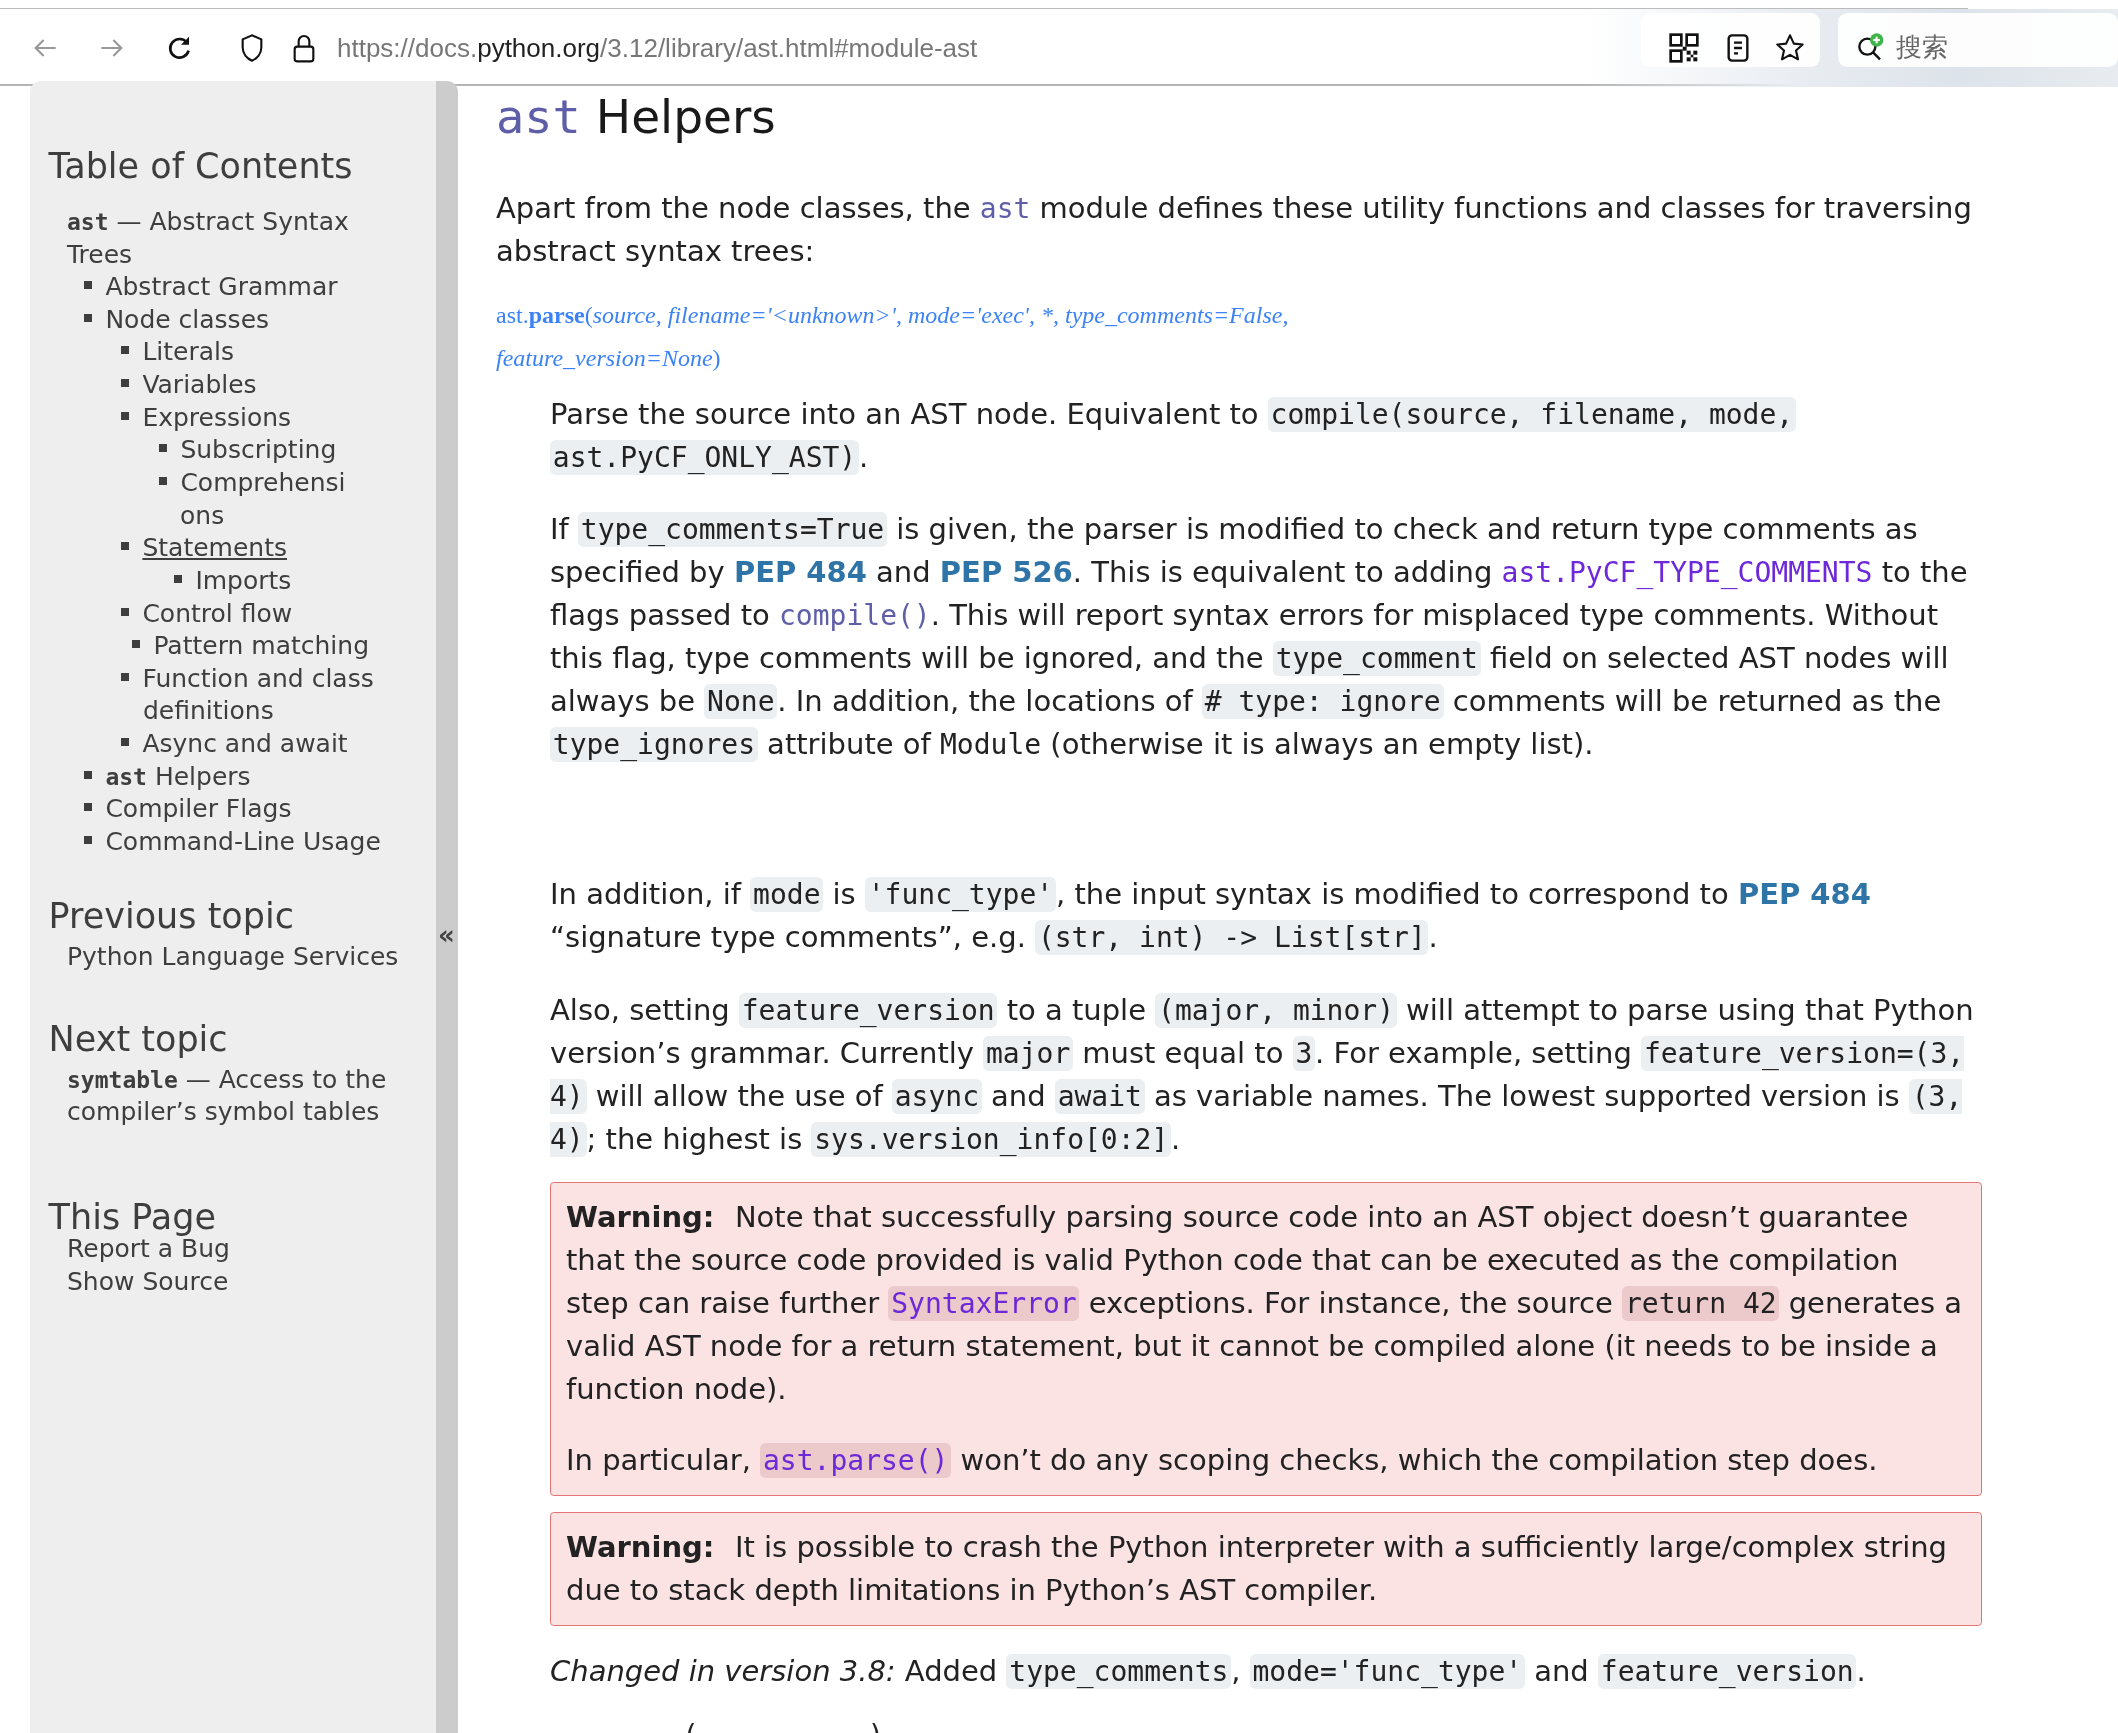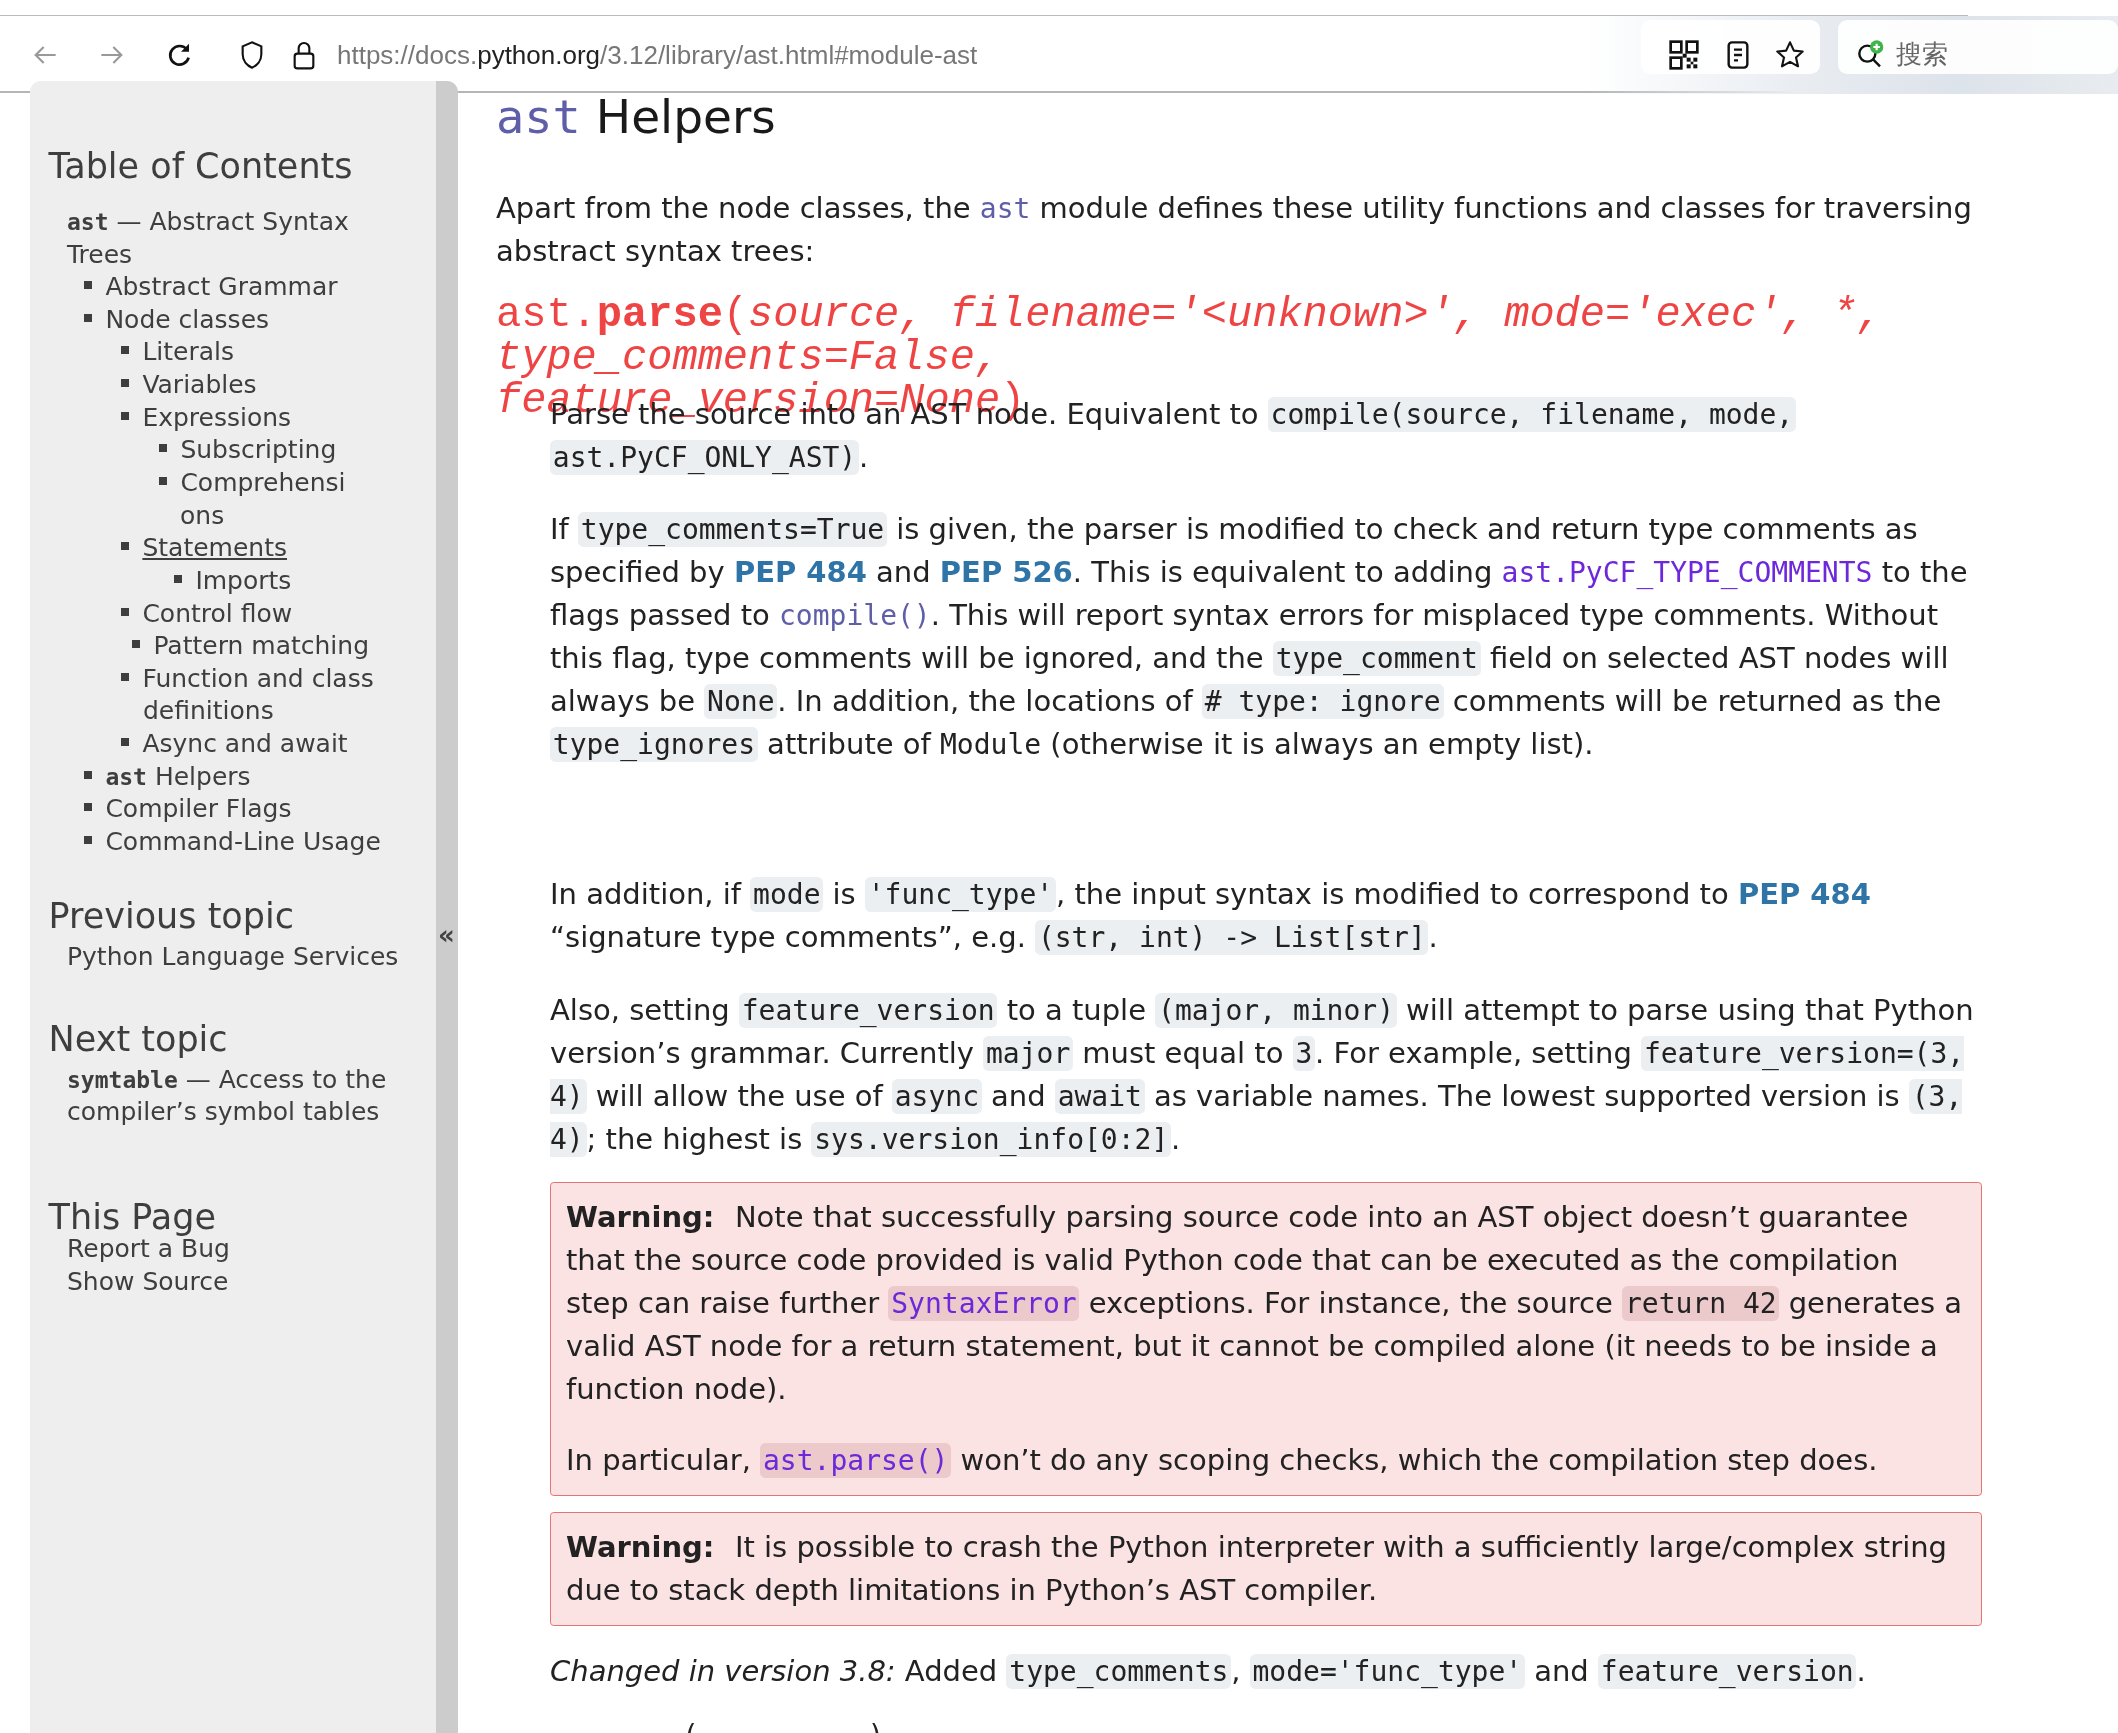--- a/index.html
+++ b/index.html
@@ -3,21 +3,21 @@
 <meta charset="utf-8">
 <style>
   html, body { margin:0; padding:0; }
   body {
     width:2118px; height:1734px; overflow:hidden; background:#fff;
     font-family:"DejaVu Sans","Liberation Sans",sans-serif; color:#222;
     position:relative;
   }
   
   .toolbar {
-    position:absolute; left:0; top:15px; width:1968px; height:78px;
+    position:absolute; left:0; top:8px; width:1968px; height:78px;
     background:#fff; border-top:1.9px solid #bbb; border-bottom:2.8px solid #b5b5b5;
     box-sizing:border-box;
   }
   .tb-icon { position:absolute; top:22.4px; width:34px; height:34px; display:flex; align-items:center; justify-content:center; }
   .tb-icon svg { width:32px; height:32px; }
   .url {
     position:absolute; left:337px; top:18.6px; height:41px; line-height:41px;
     font-family:"Liberation Sans",sans-serif; font-size:26px; color:#777; white-space:nowrap;
   }
   .url .host { color:#222; }
@@ -48,21 +48,21 @@
   
   .content { position:absolute; left:496px; top:81px; width:1492px; }
   .h2 { position:absolute; left:0; top:7.5px; font-size:47px; color:#1a1a1a; white-space:nowrap; font-family:"DejaVu Sans",sans-serif; font-weight:normal; margin:0; }
   .h2 .mod { color:#5f5ea8; font-family:"DejaVu Sans Mono",monospace; }
   .p { position:absolute; font-size:29px; line-height:43px; color:#222; }
   .mono { font-family:"DejaVu Sans Mono",monospace; font-size:28px; }
   .code { font-family:"DejaVu Sans Mono",monospace; font-size:28px; background:#eceff2; border-radius:5.6px; padding:0.9px 2.8px; }
   .link-v { color:#5f5ea8; font-family:"DejaVu Sans Mono",monospace; font-size:28px; }
   .link-b { color:#6d28d9; font-family:"DejaVu Sans Mono",monospace; font-size:28px; }
   .pep { color:#2f74a7; font-weight:bold; }
-  .sig { position:absolute; left:0; top:213px; width:1492px; font-family:Liberation Mono, monospace; font-size:42px; line-height:43px; color:#ef4444; }
+  .sig { position:absolute; left:0; top:213px; width:1492px; font-family:Liberation Serif, serif; font-size:24px; line-height:43px; color:#3b82f6; }
   .sig .fn { font-weight:bold; }
   .sig em { font-style:italic; }
   .warn {
     position:absolute; left:54px; width:1432px; background:#fbe3e4; border:1.9px solid #e57373;
     border-radius:3.7px; box-sizing:border-box; padding:13px 15px;
   }
   .warn .p { position:static; }
   .warn .title { font-weight:bold; margin-right:20.5px;text-align:right; }
   .warn .code { background:#ecc9ca;margin-top:48px; }
   .warn .link-b.code { background:#ecc9ca; }

